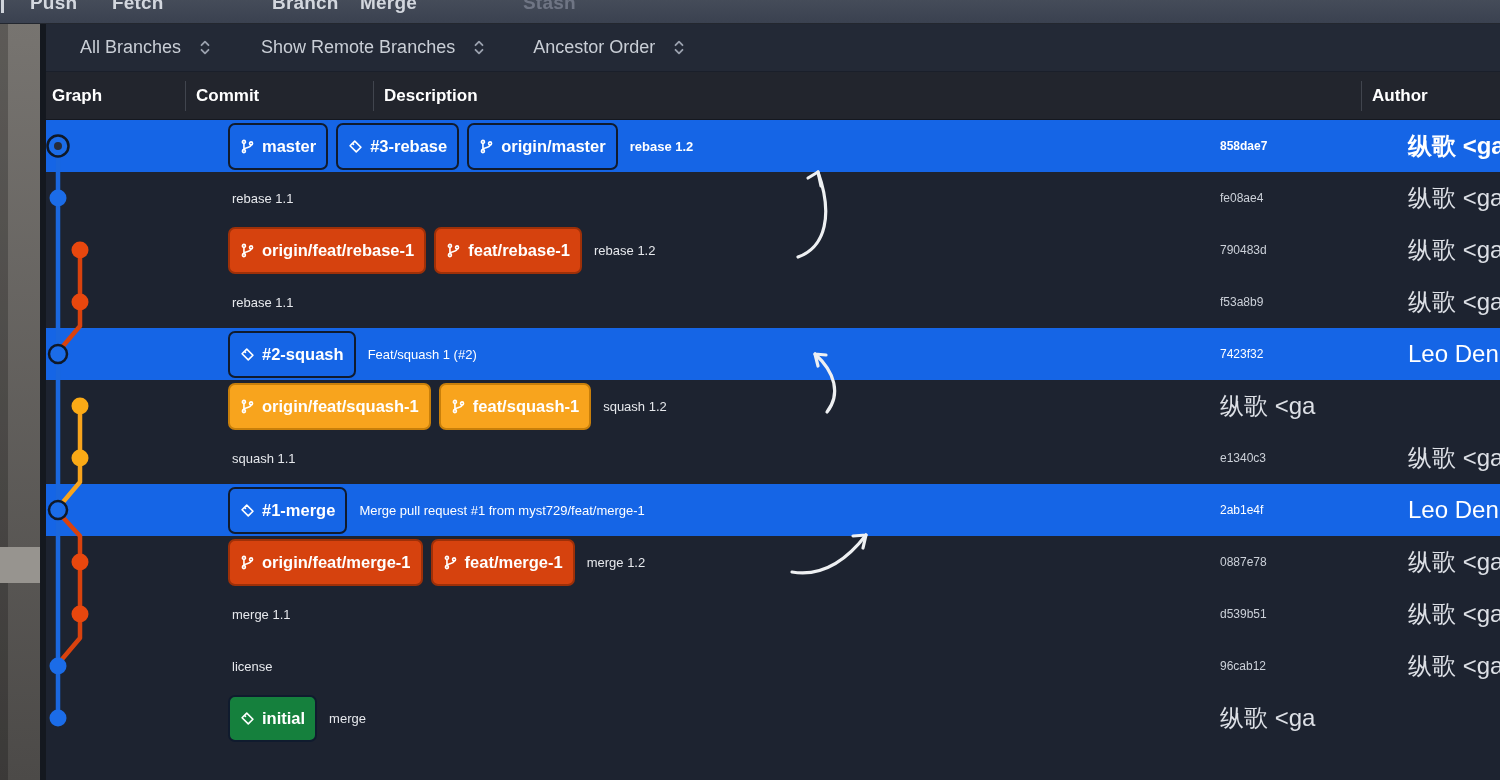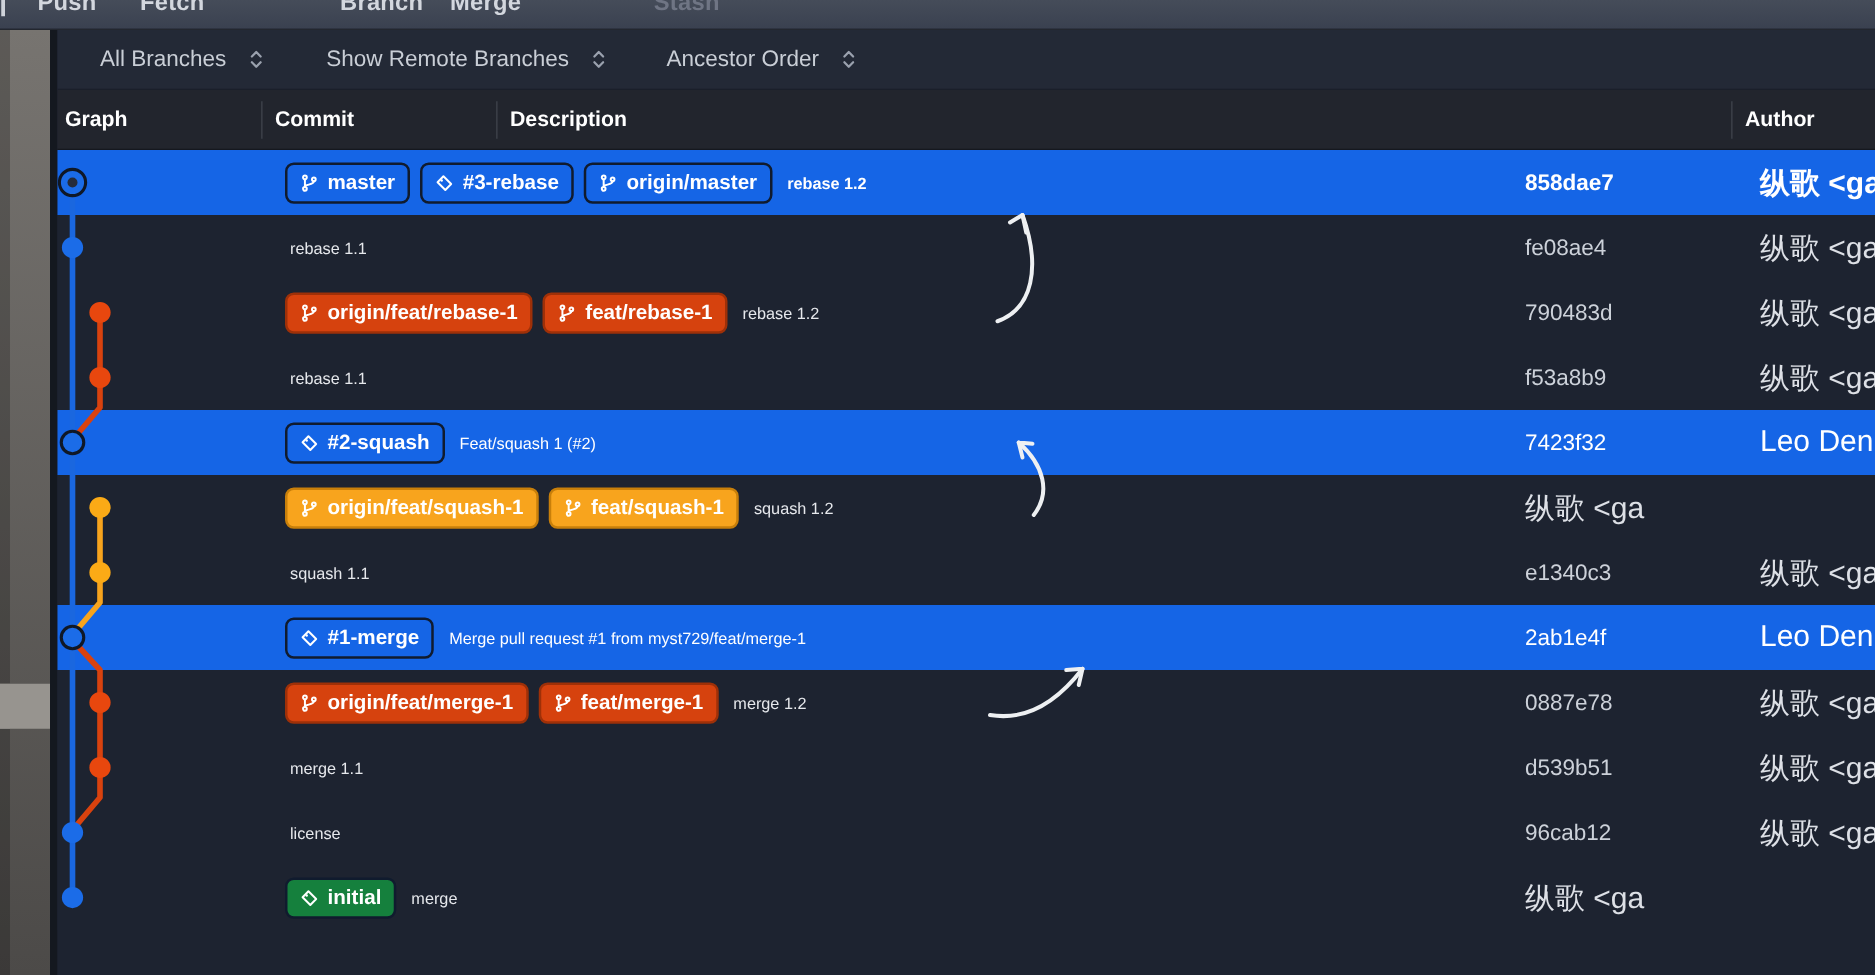--- a/index.html
+++ b/index.html
@@ -26,39 +26,39 @@
   .content { position:absolute; left:46px; top:24px; width:1454px; height:756px; background:#1d2330; }
 
   .filter-bar { height:48px; background:#232936; display:flex; align-items:center; border-bottom:1px solid #1a1f2a; }
   .filter-item { display:flex; align-items:center; gap:18px; cursor:default; }
   .filter-item .flabel { font-size:18px; color:#c9ced6; }
   .fi-1 { margin-left:34px;text-align:right; } .fi-2 { margin-left:50px; } .fi-3 { margin-left:48px; }
   .updown { display:inline-flex; }
 
   .table-header { height:48px; background:#22252d; display:flex; align-items:center; border-bottom:1px solid #15181f; }
   .th { font-size:17px; font-weight:bold; color:#ffffff; height:30px; display:flex; align-items:center; }
-  .th-graph { width:164px; padding-left:6px; border-right:1px solid #41454e; }
+  .th-graph { width:140px; padding-left:6px; border-right:1px solid #41454e; }
   .th-desc  { width:988px; padding-left:10px; border-right:1px solid #41454e; }
   .th-commit{ width:188px; padding-left:10px; border-right:1px solid #41454e; }
   .th-author{ flex:1; padding-left:10px; }
 
   .rows { position:relative; }
   .row { display:flex; align-items:center; height:52px; background:#1d2330; }
   .row.selected { background:#1565e6; }
   .cell { height:100%; display:flex; align-items:center; }
   .cell.graph { width:176px; }
   .cell.desc  { width:988px; padding-left:6px; gap:8px; overflow:hidden; white-space:nowrap; }
-  .cell.commit{ width:188px; padding-left:10px; font-size:18px; color:#ccd1d9; }
+  .cell.commit{ width:188px; padding-left:10px; font-size:12px; color:#ccd1d9; }
   .cell.author{ flex:1; padding-left:10px; font-size:24px; color:#dde0e6; overflow:hidden; white-space:nowrap; }
   .row.selected .cell.commit, .row.selected .cell.author { color:#ffffff; }
   .dtext { font-size:13px; color:#e6e8ec; margin-left:4px; }
   .row.selected .dtext { color:#ffffff; }
   .bold { font-weight:bold; }
 
-  .badge { display:inline-flex; align-items:center; gap:7px; height:33px; padding:0 10px;
+  .badge { display:inline-flex; align-items:center; gap:7px; height:47px; padding:0 10px;
     border-radius:7px; font-size:16.5px; font-weight:bold; color:#ffffff; flex:none; cursor:default; }
   .badge--selected { background:#1565e6; border:2px solid #101b2e; }
   .badge--red      { background:#d6420e; border:2px solid #9e3008; }
   .badge--yellow   { background:#f8a41d; border:2px solid #c87f0a; }
   .badge--blue     { background:#15803d; border:2px solid #101b2e; }
   .bicon { display:inline-flex; color:#ffffff; }
 
   .graph-svg, .arrows-svg { position:absolute; left:0; top:96px; pointer-events:none; }
 </style>
 </head>

